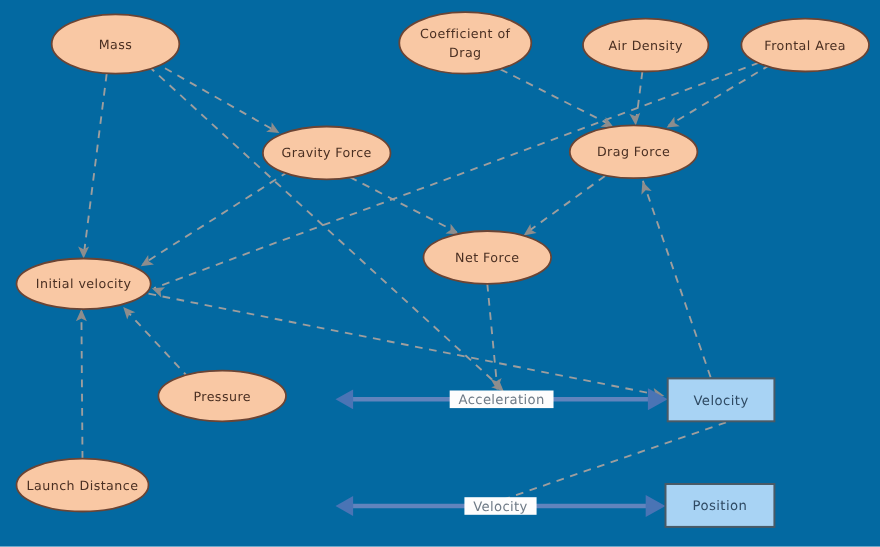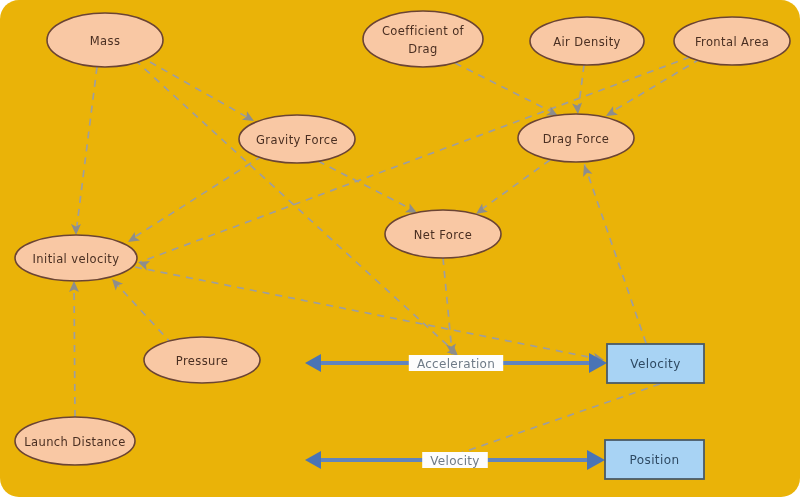--- a/index.html
+++ b/index.html
@@ -7,23 +7,22 @@
     padding: 0;
     background: #ffffff;
   }
   body {
     font-family: "DejaVu Sans", sans-serif;
   }
   #canvas-wrap {
     position: relative;
     width: 800px;
     height: 497px;
-    background: #eab308;
+    background: #0369a1;
     overflow: hidden;
-    border-radius: 19px;
   }
   svg#diagram {
     display: block;
     width: 800px;
     height: 497px;
   }
   .node-ellipse {
     fill: #f9c8a4;
     stroke: #6b4434;
     stroke-width: 1.6;

